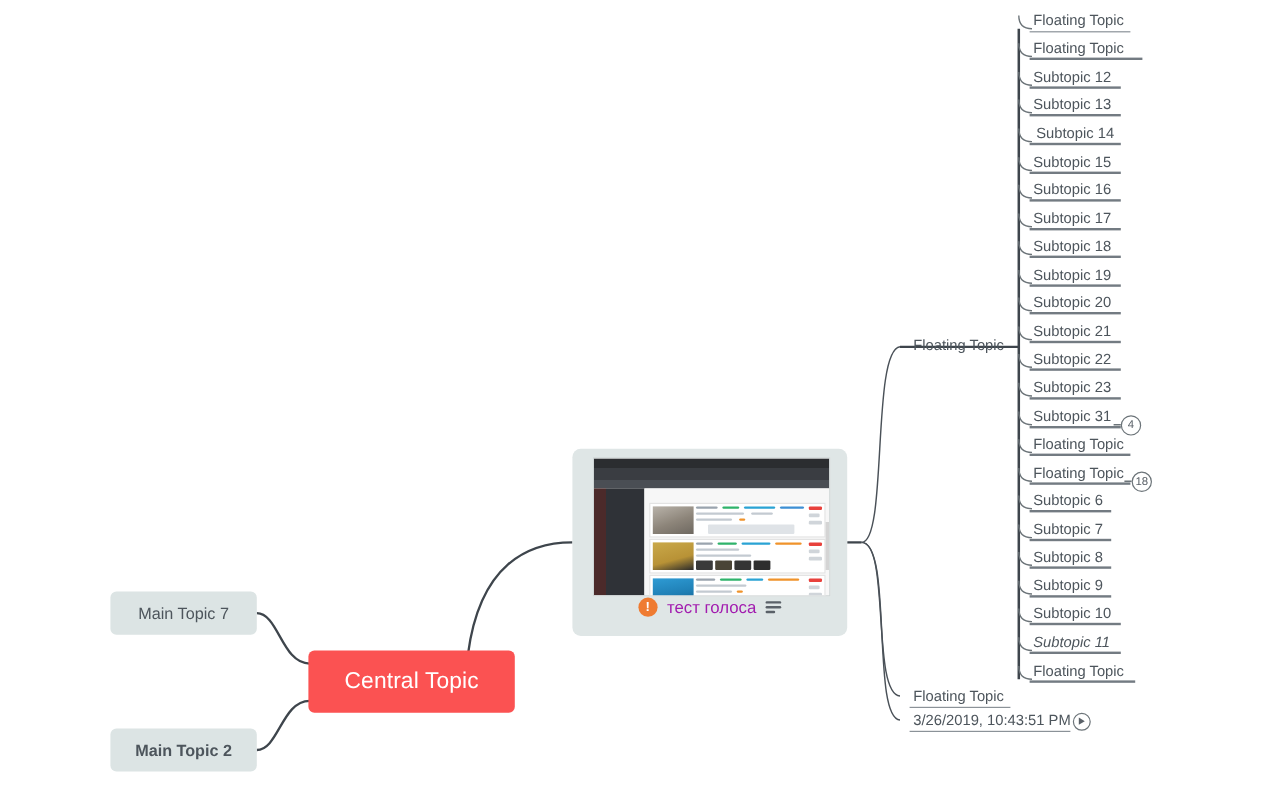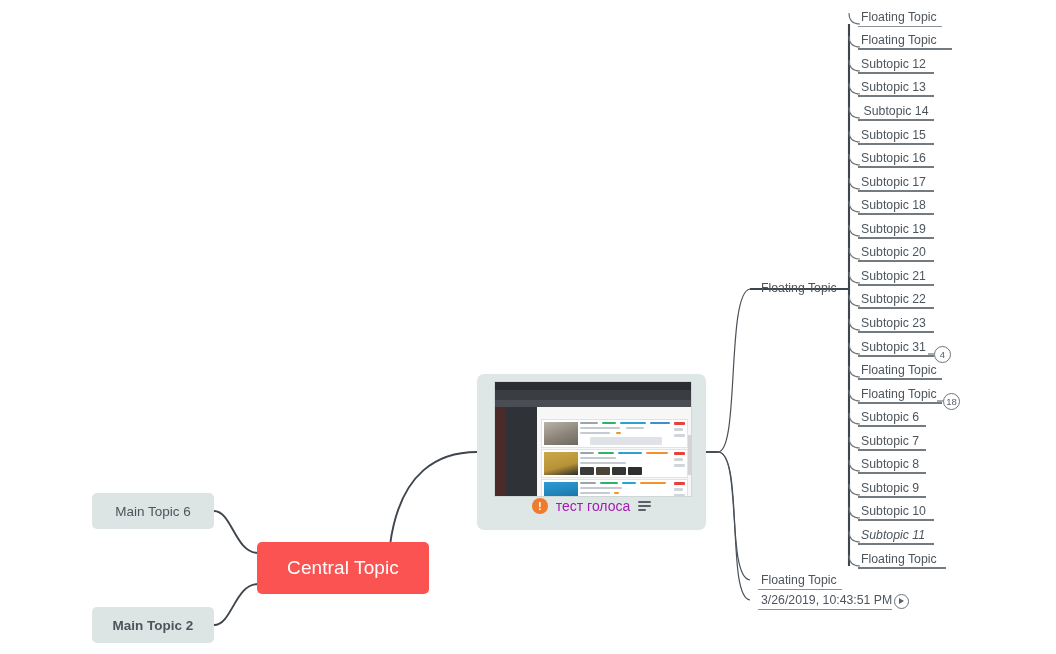--- a/index.html
+++ b/index.html
@@ -240,21 +240,21 @@
         <path d="M 928 354 L 934 354" stroke="#6c7479" stroke-width="1.2"></path>
         <path d="M 937 401 L 943 401" stroke="#6c7479" stroke-width="1.2"></path>
       </g>
   </svg>
 
   <div class="central-topic">
     <span>Central Topic</span>
   </div>
 
   <div class="main-topic" id="main-topic-3">
-    <span>Main Topic 6</span>
+    <span>Main Topic 7</span>
   </div>
   <div class="main-topic" id="main-topic-2">
     <span>Main Topic 2</span>
   </div>
 
   <div class="image-node">
     <div class="image-thumb">
       <div class="thumb-topbar"></div>
       <div class="thumb-topbar2"></div>
       <div class="thumb-tabs"></div>

